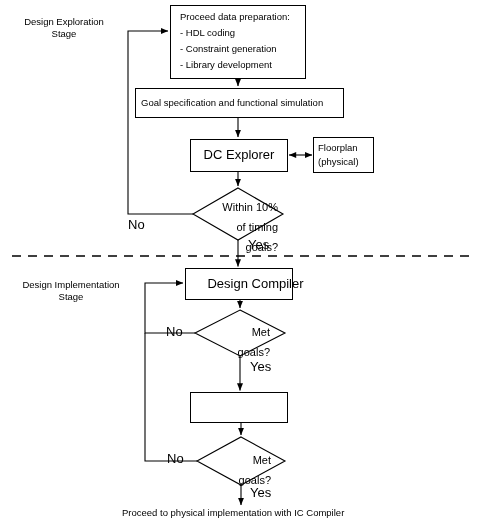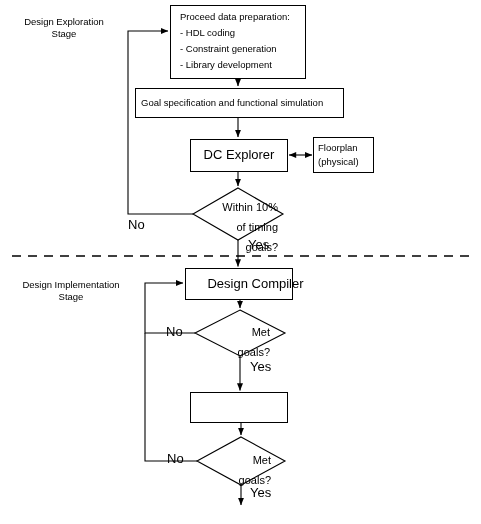--- a/index.html
+++ b/index.html
@@ -166,14 +166,15 @@
   <div class="diamond-text" style="left:211px; top:450px; width:60px;">Met
 goals?</div>
 
   <div class="edge-label" style="left:128px; top:219px;">No</div>
   <div class="edge-label" style="left:248px; top:239px;">Yes</div>
   <div class="edge-label" style="left:166px; top:326px;">No</div>
   <div class="edge-label" style="left:250px; top:361px;">Yes</div>
   <div class="edge-label" style="left:167px; top:453px;">No</div>
   <div class="edge-label" style="left:250px; top:487px;">Yes</div>
 
+  <div class="proc-text" style="left:122px; top:507px;">Proceed to physical implementation with IC Compiler</div>
 
 </div>
 
 </body></html>

